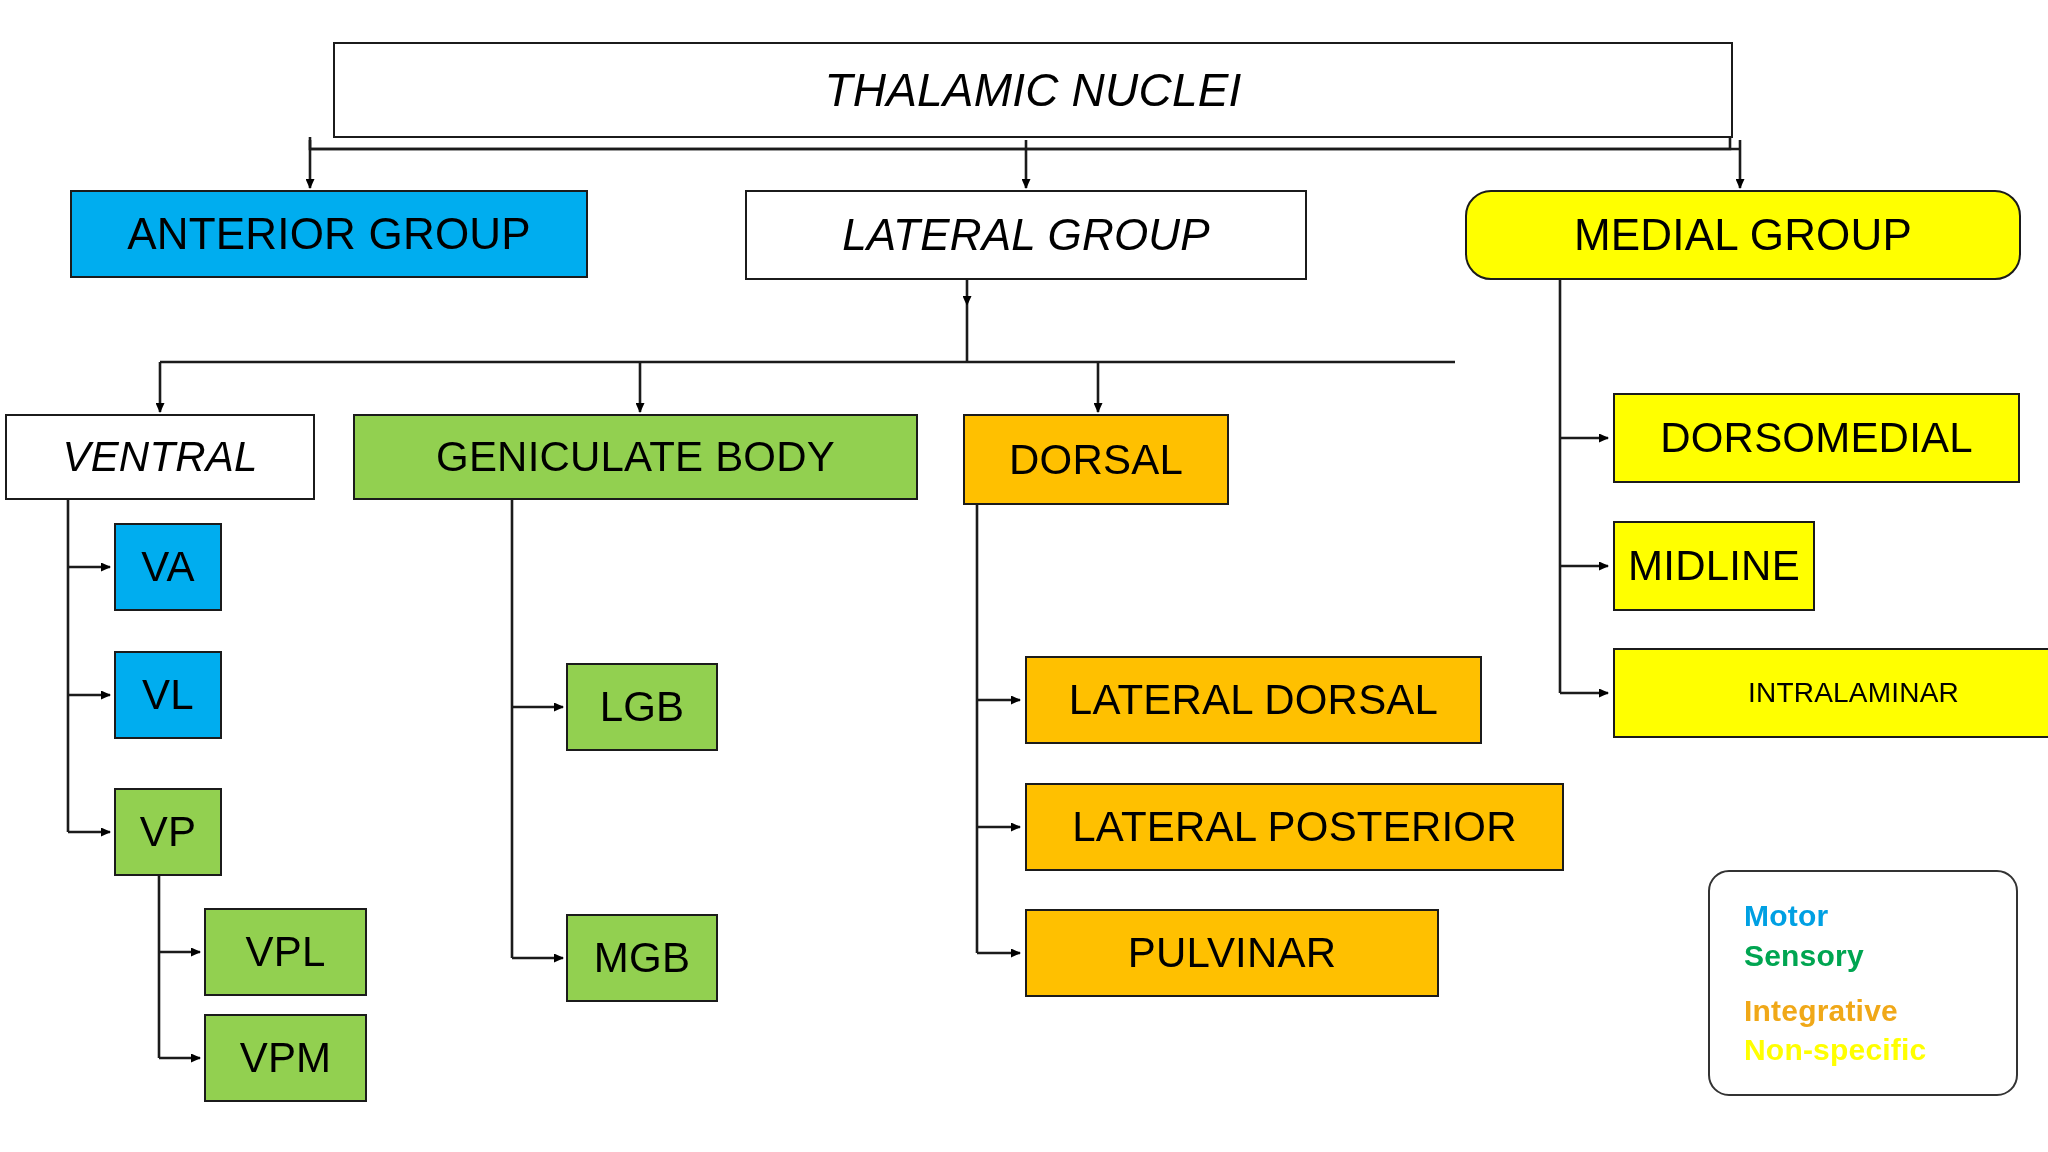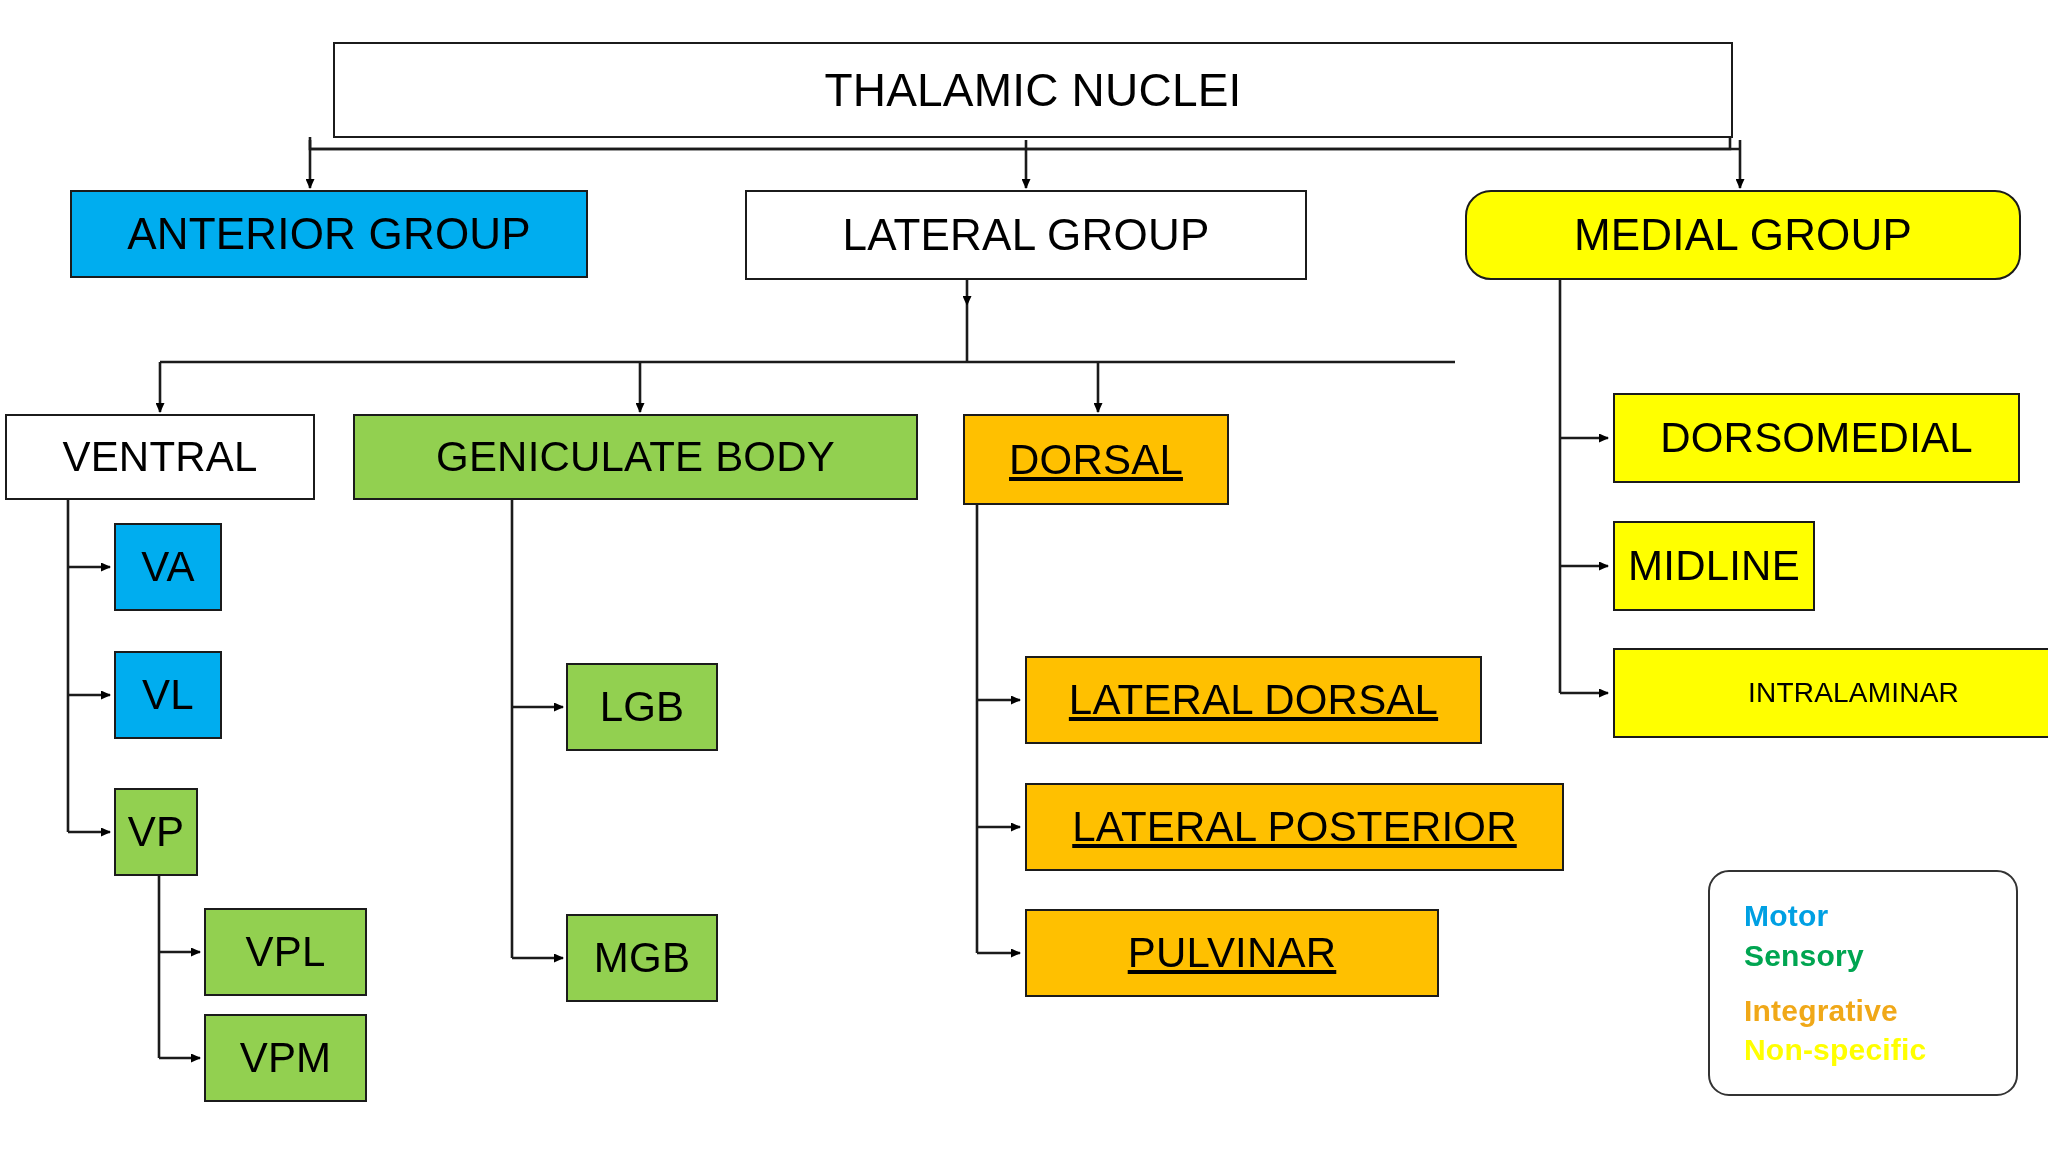--- a/index.html
+++ b/index.html
@@ -15,24 +15,24 @@
     position:absolute;
     box-sizing:border-box;
     border:2px solid #1b1b1b;
     display:flex;align-items:center;justify-content:center;
     color:#000000;
     font-weight:400;
     line-height:1;
     white-space:nowrap;
     letter-spacing:0.2px;
   }
-  .white{background:#ffffff;}
+  .white{background:#ffffff;font-style:italic;}
   .blue{background:#00ADEF;}
   .green{background:#92D050;}
-  .orange{background:#FFC000;text-decoration:underline;}
+  .orange{background:#FFC000;}
   .yellow{background:#FFFF00;}
 
   .legend{
     position:absolute;
     box-sizing:border-box;
     border:2px solid #333333;
     background:#ffffff;
     padding:12px 0 12px 34px;
     display:flex;flex-direction:column;justify-content:center;
   }
@@ -125,21 +125,21 @@
   </div>
 
   <div class="node blue" style="left:114px;top:523px;width:108px;height:88px;font-size:42px;">
     <span>VA</span>
   </div>
 
   <div class="node blue" style="left:114px;top:651px;width:108px;height:88px;font-size:42px;">
     <span>VL</span>
   </div>
 
-  <div class="node green" style="left:114px;top:788px;width:84px;height:88px;font-size:42px;justify-content:center;">
+  <div class="node green" style="left:114px;top:788px;width:108px;height:88px;font-size:42px;justify-content:center;">
     <span>VP</span>
   </div>
 
   <div class="node green" style="left:204px;top:908px;width:163px;height:88px;font-size:42px;">
     <span>VPL</span>
   </div>
 
   <div class="node green" style="left:204px;top:1014px;width:163px;height:88px;font-size:42px;">
     <span>VPM</span>
   </div>

